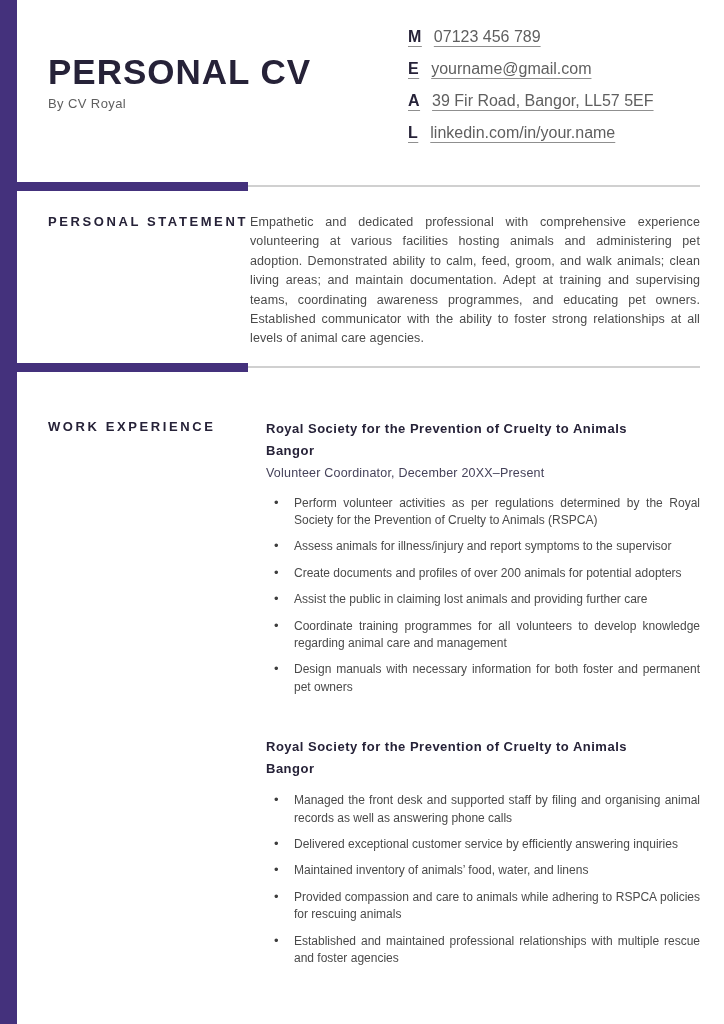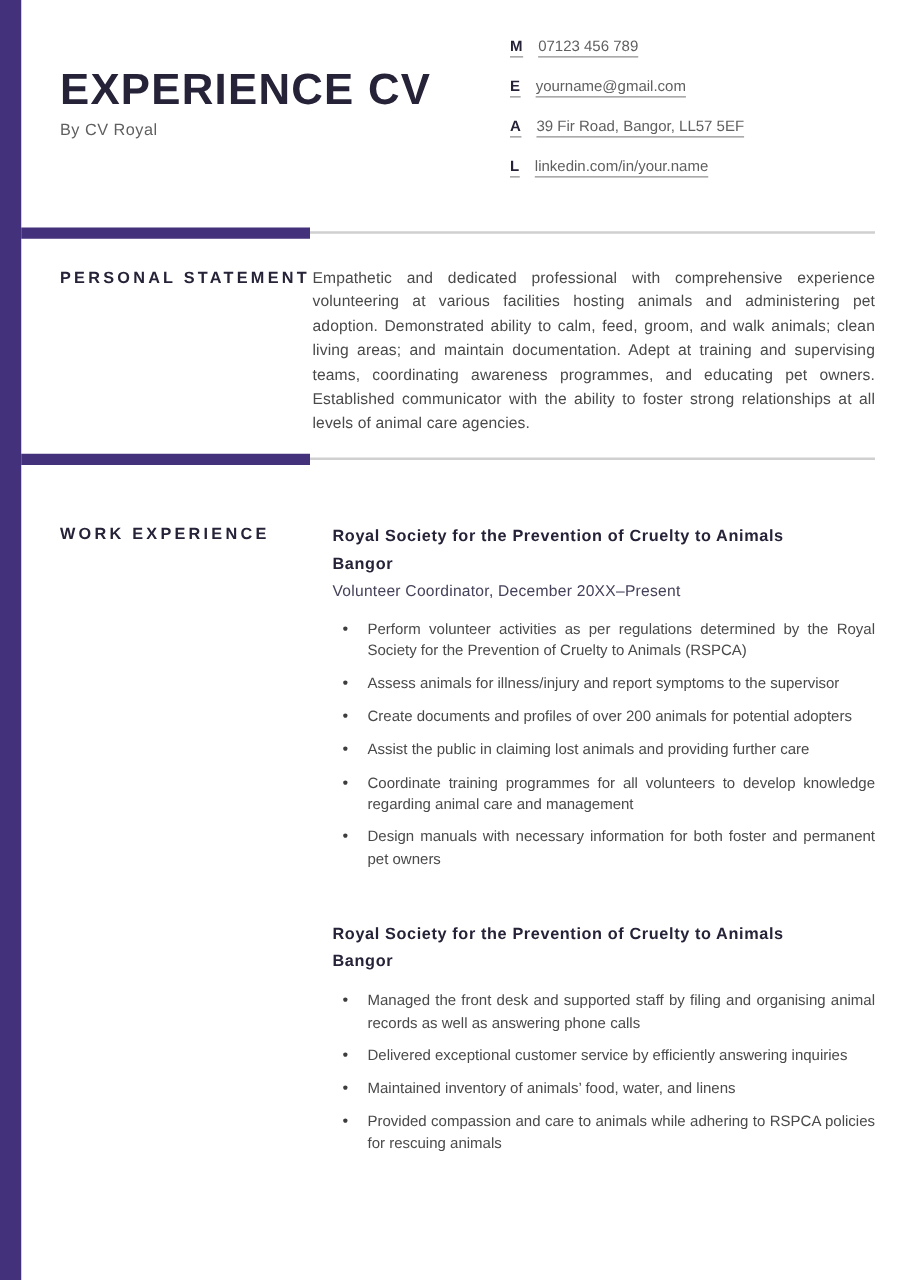--- a/index.html
+++ b/index.html
@@ -31,21 +31,21 @@
   }
   .title-block{padding-top:24px;}
   .cv-title{
     font-size:35px;font-weight:700;letter-spacing:1px;
     color:var(--ink);line-height:1.15;white-space:nowrap;
   }
   .byline{margin-top:4px;font-size:13px;color:var(--muted);letter-spacing:0.4px;}
 
   .contacts{padding-top:2px;width:292px;}
   .contact-entry{
-    display:block;margin-bottom:18px;font-size:12px;line-height:14px;
+    display:block;margin-bottom:18px;font-size:16px;line-height:14px;
     text-decoration:underline;text-decoration-color:var(--underline);
     text-underline-offset:4px;text-decoration-thickness:1px;
     color:var(--muted);cursor:pointer;white-space:nowrap;
   }
   .contact-entry .prefix{
     font-weight:700;color:var(--ink);padding-right:12px;letter-spacing:0.5px;
   }
 
   
   .divider{position:relative;height:9px;margin-left:17px;margin-right:24px;}
@@ -95,21 +95,21 @@
   }
 </style>
 </head>
 <body>
 
 <div class="page">
   <div class="accent-sidebar"></div>
 
   <header class="header">
     <div class="title-block">
-      <h1 class="cv-title">EXPERIENCE CV</h1>
+      <h1 class="cv-title">PERSONAL CV</h1>
       <div class="byline">By CV Royal</div>
     </div>
     <div class="contacts">
       <div class="contact-entry">
         <span class="prefix">M</span><span class="value">07123 456 789</span>
       </div>
       <div class="contact-entry">
         <span class="prefix">E</span><span class="value">yourname@gmail.com</span>
       </div>
       <div class="contact-entry">
@@ -161,18 +161,19 @@
       <article class="job">
         <h2 class="employer">
           <span class="employer-name">Royal Society for the Prevention of Cruelty to Animals</span>
           <span class="employer-location">Bangor</span>
         </h2>
         <ul class="bullets">
           <li>Managed the front desk and supported staff by filing and organising animal records as well as answering phone calls</li>
           <li>Delivered exceptional customer service by efficiently answering inquiries</li>
           <li>Maintained inventory of animals’ food, water, and linens</li>
           <li>Provided compassion and care to animals while adhering to RSPCA policies for rescuing animals</li>
+          <li>Established and maintained professional relationships with multiple rescue and foster agencies</li>
         </ul>
       </article>
 
     </div>
   </section>
 </div>
 
 </body></html>

